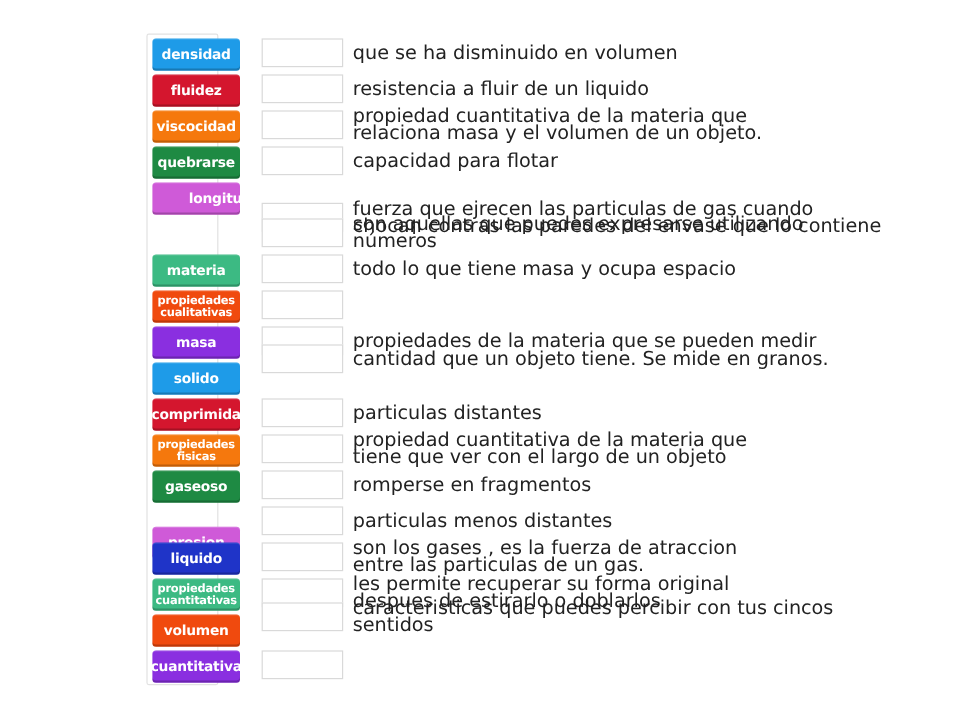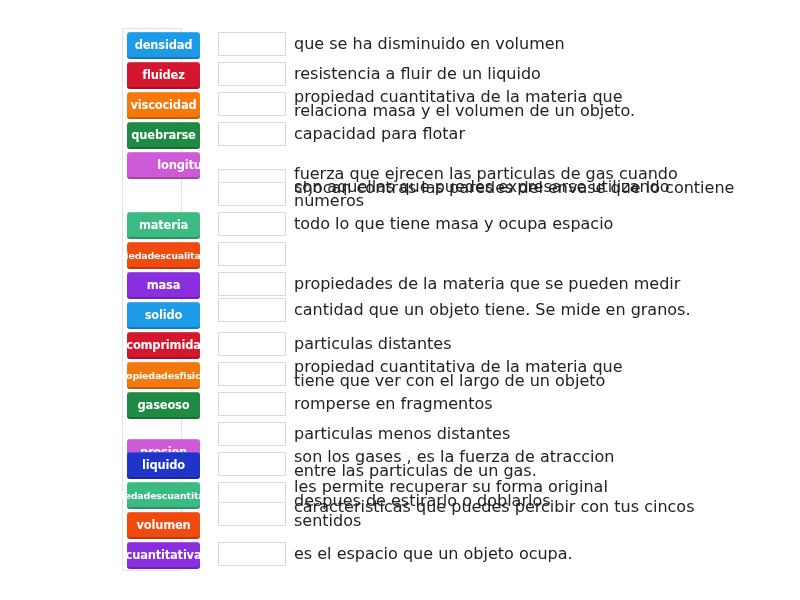--- a/index.html
+++ b/index.html
@@ -5,21 +5,21 @@
   html, body { margin:0; padding:0; background:#ffffff; }
   body { width:800px; height:600px; position:relative; overflow:hidden;
          font-family:"DejaVu Sans", "Liberation Sans", sans-serif; }
   .tile-panel { position:absolute; left:122px; top:28px; width:60px; height:543px;
                 border:1px solid #e2e2e2; border-radius:2px; background:#fff; box-sizing:border-box; }
   .tile { position:absolute; left:4px; width:73px; height:27px; border-radius:3px;
           color:#fff; font-weight:bold; text-align:center; display:flex; align-items:center;
           justify-content:center; line-height:1; box-sizing:border-box;
           box-shadow: inset 0 -2px 0 rgba(0,0,0,0.22), inset 0 1px 0 rgba(255,255,255,0.18);
           cursor:grab; font-size:11.5px; letter-spacing:-0.2px; }
-  .tile.small { font-size:9.5px; line-height:10px; flex-direction:row; }
+  .tile.small { font-size:9.5px; line-height:10px; flex-direction:column; }
   .tile .sub { display:block; }
   .row { position:absolute; left:218px; height:30px; width:520px; }
   .slot { position:absolute; left:0; top:1px; width:68px; height:24px; border:1px solid #d9d9d9;
           box-sizing:border-box; background:#fff; }
   .desc { position:absolute; left:76px; top:0; height:26px; display:flex; align-items:center;
           font-size:16px; color:#222; line-height:14.5px; white-space:pre-line; }
 </style>
 </head>
 <body>
 
@@ -110,21 +110,21 @@
       <div class="slot"></div>
       <div class="desc">todo lo que tiene masa y ocupa espacio</div>
     </div>
     <div class="row" style="top: 241px;">
       <div class="slot"></div>
     </div>
     <div class="row" style="top: 271px;">
       <div class="slot"></div>
       <div class="desc">propiedades de la materia que se pueden medir</div>
     </div>
-    <div class="row" style="top: 297px;">
+    <div class="row" style="top: 286px;">
       <div class="slot"></div>
       <div class="desc">cantidad que un objeto tiene. Se mide en granos.</div>
     </div>
     <div class="row" style="top: 331px;">
       <div class="slot"></div>
       <div class="desc">particulas distantes</div>
     </div>
     <div class="row" style="top: 361px;">
       <div class="slot"></div>
       <div class="desc">propiedad cuantitativa de la materia que
@@ -147,15 +147,14 @@
       <div class="slot"></div>
       <div class="desc">les permite recuperar su forma original
 despues de estirarlo o doblarlos</div>
     </div>
     <div class="row" style="top: 501px;">
       <div class="slot"></div>
       <div class="desc">caracteristicas que puedes percibir con tus cincos sentidos</div>
     </div>
     <div class="row" style="top: 541px;">
       <div class="slot"></div>
-      <div class="desc">es el espacio que un objeto ocupa.</div>
     </div>
   </div>
 
 </body></html>

